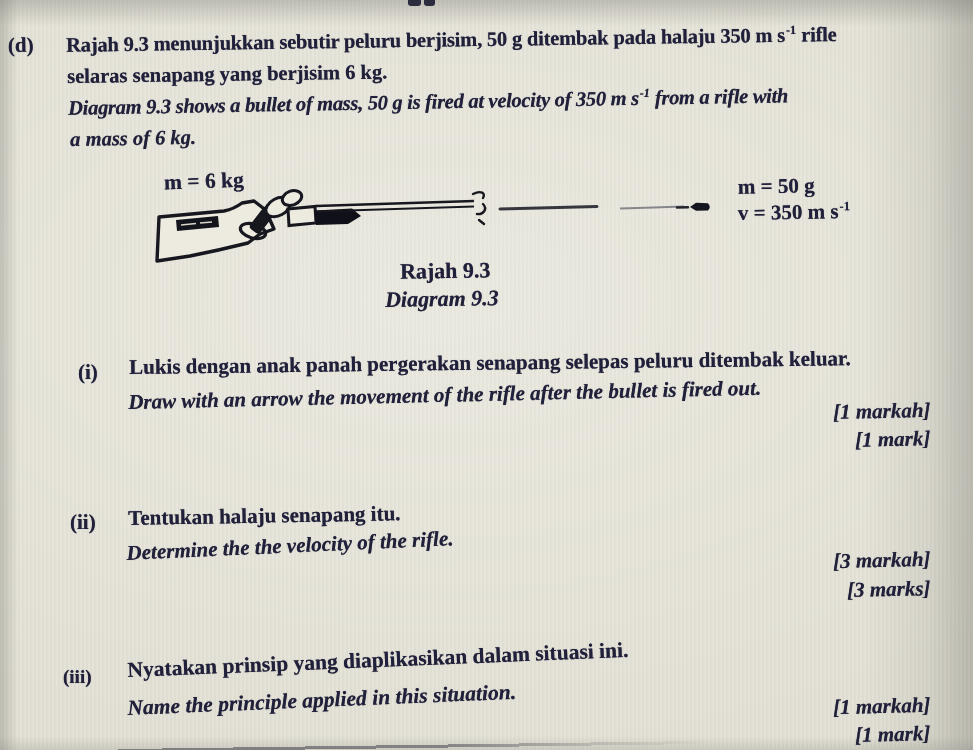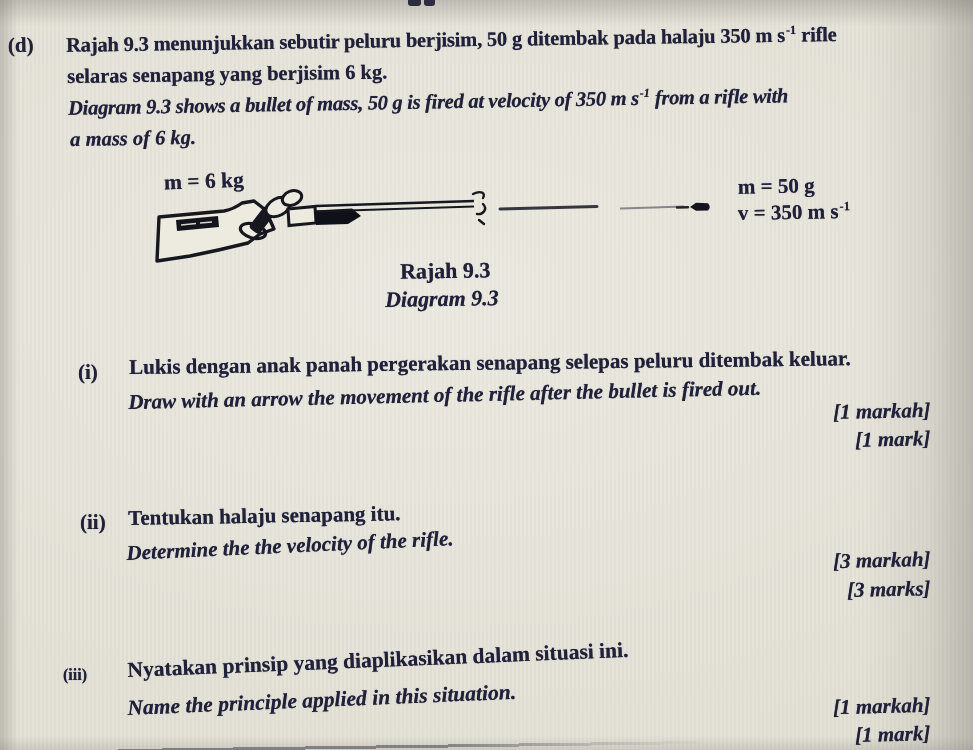--- a/index.html
+++ b/index.html
@@ -93,27 +93,27 @@
 
   <div class="txt" style="left:400px;top:258px;font-size:22px;transform:rotate(-1deg);">Rajah 9.3</div>
   <div class="txt it" style="left:385px;top:286px;font-size:22px;transform:rotate(-1deg);">Diagram 9.3</div>
 
   <div class="txt" style="left:78px;top:360px;font-size:21px;">(i)</div>
   <div class="txt" style="left:129px;top:355px;font-size:21px;transform:rotate(-0.7deg);transform-origin:left top;">Lukis dengan anak panah pergerakan senapang selepas peluru ditembak keluar.</div>
   <div class="txt it" style="left:128px;top:390px;font-size:21px;transform:rotate(-1.3deg);transform-origin:left top;">Draw with an arrow the movement of the rifle after the bullet is fired out.</div>
   <div class="txt marks" style="top:399px;transform:rotate(-1.2deg);">[1 markah]</div>
   <div class="txt marks" style="top:427px;transform:rotate(-1.2deg);">[1 mark]</div>
 
-  <div class="txt" style="left:70px;top:510px;font-size:21px;margin-left:10px;">(ii)</div>
+  <div class="txt" style="left:70px;top:510px;font-size:21px;">(ii)</div>
   <div class="txt" style="left:128px;top:506px;font-size:21px;transform:rotate(-1deg);transform-origin:left top;">Tentukan halaju senapang itu.</div>
   <div class="txt it" style="left:126px;top:541px;font-size:21px;transform:rotate(-2.6deg);transform-origin:left top;">Determine the the velocity of the rifle.</div>
   <div class="txt marks" style="top:548px;transform:rotate(-1.3deg);">[3 markah]</div>
   <div class="txt marks" style="top:577px;transform:rotate(-1.3deg);">[3 marks]</div>
 
-  <div class="txt" style="left:63px;top:666px;font-size:16px;">(iii)</div>
+  <div class="txt" style="left:63px;top:666px;font-size:19px;">(iii)</div>
   <div class="txt" style="left:127px;top:658px;font-size:21.5px;transform:rotate(-2.3deg);transform-origin:left top;">Nyatakan prinsip yang diaplikasikan dalam situasi ini.</div>
   <div class="txt it" style="left:127px;top:696px;font-size:21.5px;transform:rotate(-2.4deg);transform-origin:left top;">Name the principle applied in this situation.</div>
   <div class="txt marks" style="top:694px;transform:rotate(-1.5deg);">[1 markah]</div>
   <div class="txt marks" style="top:722px;transform:rotate(-1.5deg);">[1 mark]</div>
 
   <div style="position:absolute;left:118px;top:745px;width:590px;height:2.5px;transform:rotate(-0.8deg);
               background:linear-gradient(90deg, rgba(35,35,52,.45) 0 55%, rgba(35,35,52,.15) 80%, rgba(35,35,52,0));"></div>
 
 </div>
 

